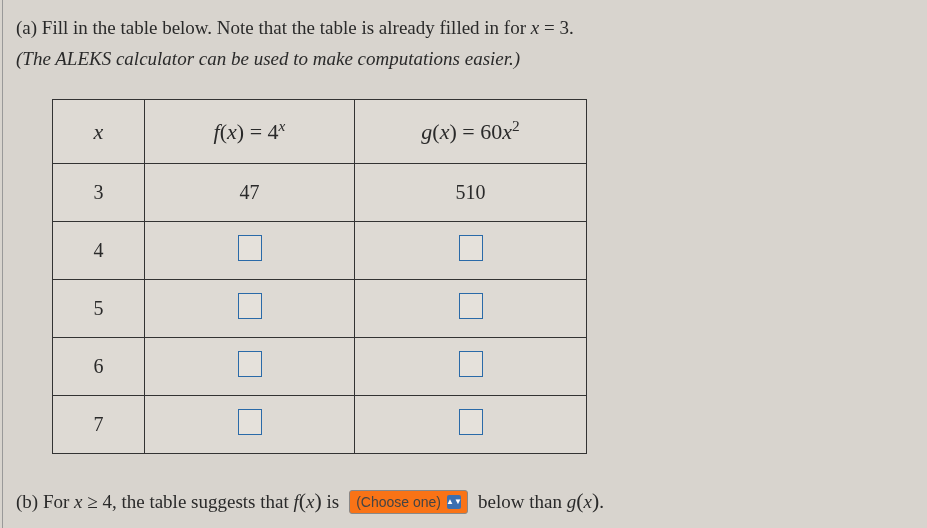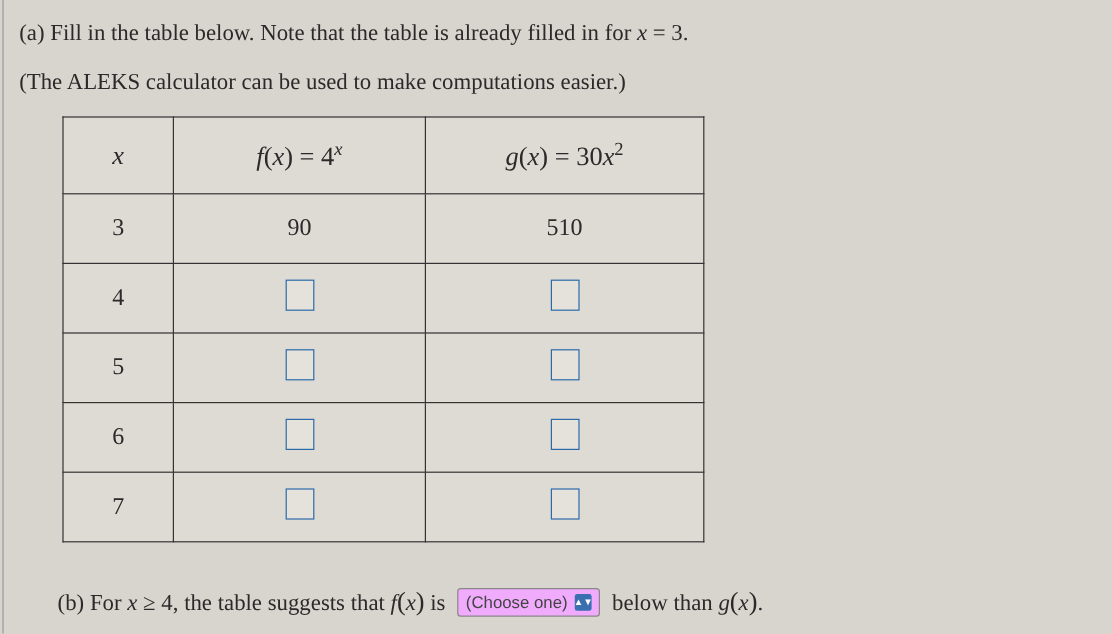--- a/index.html
+++ b/index.html
@@ -5,22 +5,22 @@
     * { box-sizing: border-box; margin: 0; padding: 0; }
     body {
       font-family: Georgia, 'Times New Roman', serif;
       background: #d8d4ce;
       width: 927px;
       height: 528px;
       padding: 14px 16px;
       color: #2a2a2a;
       position: relative;
     }
-    .prompt-line { font-size: 19px; line-height: 1.5; margin-bottom: 12px; }
-    .prompt-sub { font-size: 19px; line-height: 1.5; margin-bottom: 14px; }
+    .prompt-line { font-size: 19px; line-height: 1.5; margin-bottom: 2px; }
+    .prompt-sub { font-size: 19px; line-height: 1.5; margin-bottom: 26px; font-style: italic; }
     .math-i { font-style: italic; font-family: 'Times New Roman', serif; }
     .table-wrap { padding-left: 36px; }
     table {
       border-collapse: collapse;
       background: #dedad4;
     }
     th, td {
       border: 1.5px solid #333;
       text-align: center;
       vertical-align: middle;
@@ -35,25 +35,25 @@
       display: inline-block;
       width: 24px; height: 26px;
       border: 1.5px solid #2a6aa8;
       background: #e5e1db;
     }
     .sup { font-size: 0.7em; vertical-align: super; }
     .part-b {
       position: absolute;
       left: 16px; bottom: 14px; right: 16px;
       font-size: 19px;
-      display: flex; align-items: center; gap: 10px; margin-left: 32px;
+      display: flex; align-items: center; gap: 10px;
     }
     .dropdown {
       display: inline-flex; align-items: center;
-      border: 1px solid #888; background: #f0abfc;
+      border: 1px solid #888; background: #f97316;
       border-radius: 3px; padding: 3px 6px;
       font-size: 14px; color: #444;
       font-family: Arial, sans-serif;
       gap: 6px;
     }
     .dropdown-arrow {
       display: inline-flex; width: 14px; height: 14px;
       background: #3a6fb0; border-radius: 2px;
       align-items: center; justify-content: center;
       color: #fff; font-size: 8px; line-height: 1;
@@ -71,26 +71,26 @@
 
 <div class="table-wrap">
 <table>
   <tbody>
         <tr>
     <th class="col-x"><span class="math-i">x</span></th>
     <th class="col-f">
       <span class="math-i">f</span><span>(</span><span class="math-i">x</span><span>)</span><span> = </span><span>4</span><span class="sup math-i">x</span>
     </th>
     <th class="col-g">
-      <span class="math-i">g</span><span>(</span><span class="math-i">x</span><span>)</span><span> = </span><span>30</span><span class="math-i">x</span><span class="sup">2</span>
+      <span class="math-i">g</span><span>(</span><span class="math-i">x</span><span>)</span><span> = </span><span>60</span><span class="math-i">x</span><span class="sup">2</span>
     </th>
   </tr>
   <tr>
     <td>3</td>
-    <td>90</td>
+    <td>47</td>
     <td>510</td>
   </tr>
   <tr>
     <td>4</td>
     <td><span class="input-box"></span></td>
     <td><span class="input-box"></span></td>
   </tr>
   <tr>
     <td>5</td>
     <td><span class="input-box"></span></td>

